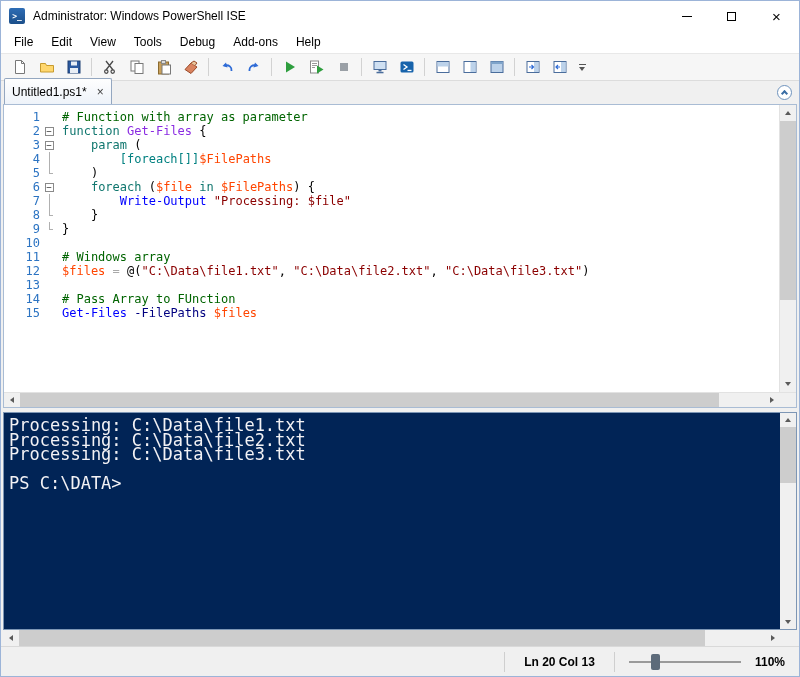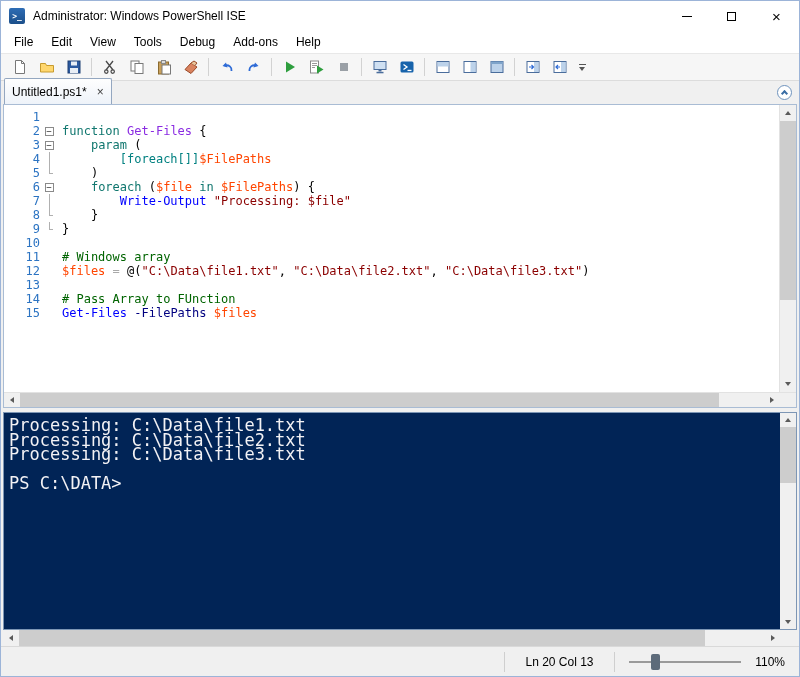--- a/index.html
+++ b/index.html
@@ -79,21 +79,21 @@
 
   
   .console-wrap { flex:1; margin:0 2px; border:1px solid #7d96b5; background:#012456; display:flex; overflow:hidden; }
   .console-content { flex:1; padding:5px 4px 0 5px; font-family:"DejaVu Sans Mono","Liberation Mono",monospace; font-size:17px; line-height:14.5px; color:#f3f2f5; cursor:text; }
   .console-line { white-space:pre; min-height:14.5px; }
   .console-vscroll { flex:0 0 16px; background:#f0f0f0; display:flex; flex-direction:column; align-items:center; }
   .console-hscroll { flex:0 0 16px; margin:0 2px; background:#f0f0f0; display:flex; align-items:center; }
   .console-hscroll .scr-btn { height:16px; }
 
   
-  .statusbar { flex:0 0 30px; background:#f0f0f0; border-top:1px solid #d9d9d9; display:flex; align-items:center; }
+  .statusbar { flex:0 0 30px; background:#f0f0f0; border-top:1px solid #d9d9d9; display:flex; align-items:center;font-weight:bold; }
   .sb-spacer { flex:1; }
   .sb-sep { width:1px; height:20px; background:#cfcfcf; margin:0 2px; }
   .sb-pos { width:105px; text-align:center; }
   .zoom-slider { width:112px; height:20px; position:relative; margin:0 10px 0 12px; }
   .zoom-track { position:absolute; left:0; right:0; top:9px; height:2px; background:#9a9a9a; }
   .zoom-thumb { position:absolute; top:2px; left:22px; width:9px; height:16px; background:#5d6b7a; border-radius:2px; }
   .zoom-label { margin-right:14px; width:34px; text-align:right; }
 
   svg { display:block; }
 </style>
@@ -269,20 +269,21 @@
       <div class="chev-up"></div>
     </div>
   </div>
 
   <div class="editor-pane">
     <div class="editor-body">
       <div class="editor-content">
           <div class="ed-line">
             <span class="ln">1</span>
             <span class="fold-col"></span>
+            <span class="code-text"><span class="tok-comment"># Function with array as parameter</span></span>
           </div>
           <div class="ed-line">
             <span class="ln">2</span>
             <span class="fold-col">
               <span class="fold-box">−</span>
             </span>
             <span class="code-text"><span class="tok-keyword">function</span><span class="tok-plain"> </span><span class="tok-arg">Get-Files</span><span class="tok-plain"> {</span></span>
           </div>
           <div class="ed-line">
             <span class="ln">3</span>

